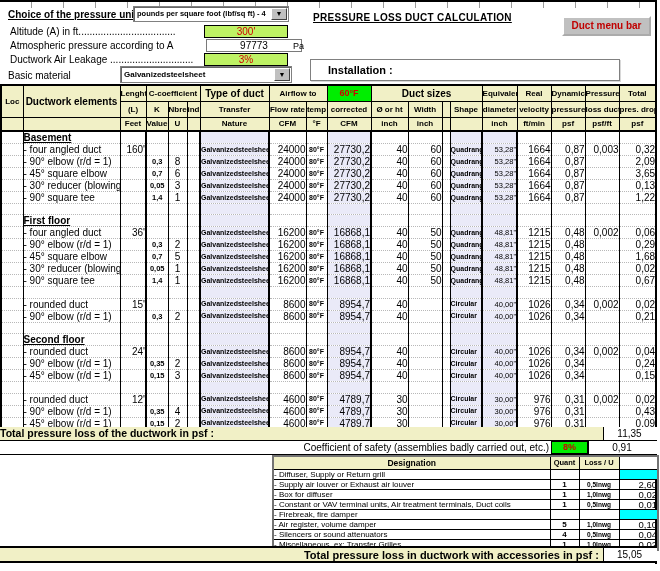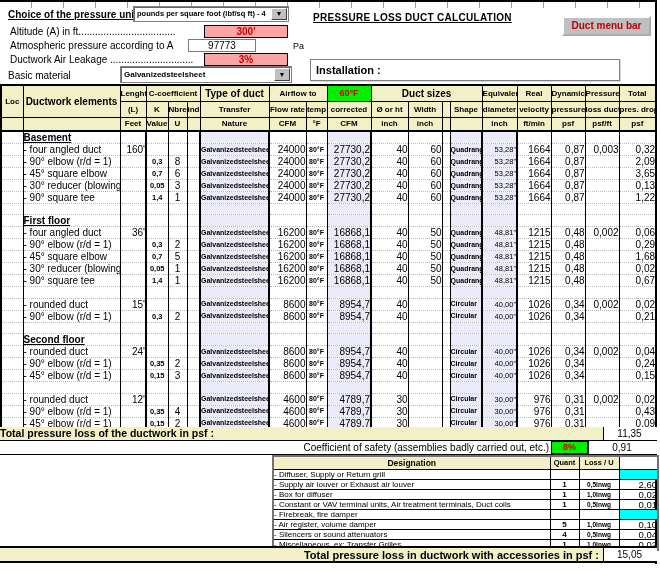--- a/index.html
+++ b/index.html
@@ -6,31 +6,31 @@
   body{width:660px;height:571px;position:relative;font-family:"Liberation Sans",sans-serif;color:#000;overflow:hidden;}
   .abs{position:absolute;}
   
   .top-ruler{top:0;left:0;width:657px;height:6px;border-top:2px solid #000;
     background:repeating-linear-gradient(to right,transparent 0,transparent 31px,#9a9a9a 31px,#9a9a9a 32px);}
   .right-edge{top:0;left:655px;width:2px;height:564px;background:#000;}
   
   .lbl{font-size:10px;white-space:nowrap;}
   .lbl-b{font-weight:bold;text-decoration:underline;font-size:10px;white-space:nowrap;}
   .field{box-sizing:border-box;border:1px solid #000;text-align:center;font-size:10px;line-height:12px;overflow:hidden;white-space:nowrap;}
-  .green{background:#fca5a5;color:#D00000;font-weight:bold;}
+  .green{background:#bef264;color:#D00000;font-weight:normal;}
   .whitecell{background:#fff;border:1px solid #7a7a7a;}
   .dropdown{box-sizing:border-box;background:#fff;border:1px solid #808080;box-shadow:inset 1px 1px 0 #666;font-size:7.5px;font-weight:bold;line-height:14px;padding-left:3px;white-space:nowrap;overflow:hidden;}
   .dd-btn{position:absolute;right:1px;top:1px;bottom:1px;width:14px;background:#C0C0C0;
     border:1px solid;border-color:#fff #404040 #404040 #fff;display:flex;align-items:center;justify-content:center;
     font-size:7px;color:#000;}
   .title{font-size:10px;font-weight:bold;text-decoration:underline;letter-spacing:.3px;white-space:nowrap;}
   .menu-btn{box-sizing:border-box;background:#C0C0C0;border:2px outset #fff;color:#C00000;font-weight:bold;font-size:10px;
     text-align:center;line-height:16px;white-space:nowrap;cursor:pointer;}
   .install-box{box-sizing:border-box;background:#fff;border:1px solid #808080;box-shadow:1px 1px 0 #d8d8d8;
-    font-size:11px;font-weight:bold;line-height:20px;padding-left:5px;}
+    font-size:11px;font-weight:bold;line-height:20px;padding-left:17px;}
   
   table{border-collapse:collapse;table-layout:fixed;}
   #main-table{position:absolute;top:84px;left:0;width:657px;border:2px solid #000;background:#fff;}
   #main-table td{padding:0;overflow:hidden;white-space:nowrap;box-sizing:border-box;}
   thead td{background:#F1F0C6;font-weight:bold;font-size:8px;text-align:center;border:1px solid #000;line-height:9px;}
   thead tr.hr1 td{height:16px;}
   thead tr.hr2 td{height:16px;}
   thead tr.hr3 td{height:14px;border-bottom:2px solid #000;}
   .h-big{font-size:10px;}
   .h-green{background:#00EE00 !important;color:#D00000;font-size:9px;}
@@ -95,21 +95,21 @@
 <div class="abs lbl-b" style="left:8px;top:9px;">Choice of the pressure unit</div>
 <div class="abs dropdown" style="left:133px;top:6px;width:156px;height:16px;">
   <span>pounds per square foot (lbf/sq ft) - 4</span>
   <span class="dd-btn">▼</span>
 </div>
 
 <div class="abs lbl" style="left:10px;top:26px;width:192px;overflow:hidden;">Altitude (A) in ft...................................</div>
 <div class="abs field green" style="left:204px;top:25px;width:84px;height:13px;">300'</div>
 
 <div class="abs lbl" style="left:10px;top:40px;">Atmospheric pressure according to A</div>
-<div class="abs field whitecell" style="left:188px;top:39px;width:68px;height:13px;">97773</div>
+<div class="abs field whitecell" style="left:206px;top:39px;width:96px;height:13px;">97773</div>
 <div class="abs lbl" style="left:293px;top:41px;font-size:9px;">Pa</div>
 
 <div class="abs lbl" style="left:10px;top:54px;width:192px;overflow:hidden;">Ductwork Air Leakage ..............................</div>
 <div class="abs field green" style="left:204px;top:53px;width:84px;height:13px;">3%</div>
 
 <div class="abs lbl" style="left:8px;top:70px;">Basic material</div>
 <div class="abs dropdown" style="left:120px;top:66px;width:172px;height:17px;line-height:15px;font-size:8px;">
   <span>Galvanizedsteelsheet</span>
   <span class="dd-btn">▼</span>
 </div>

